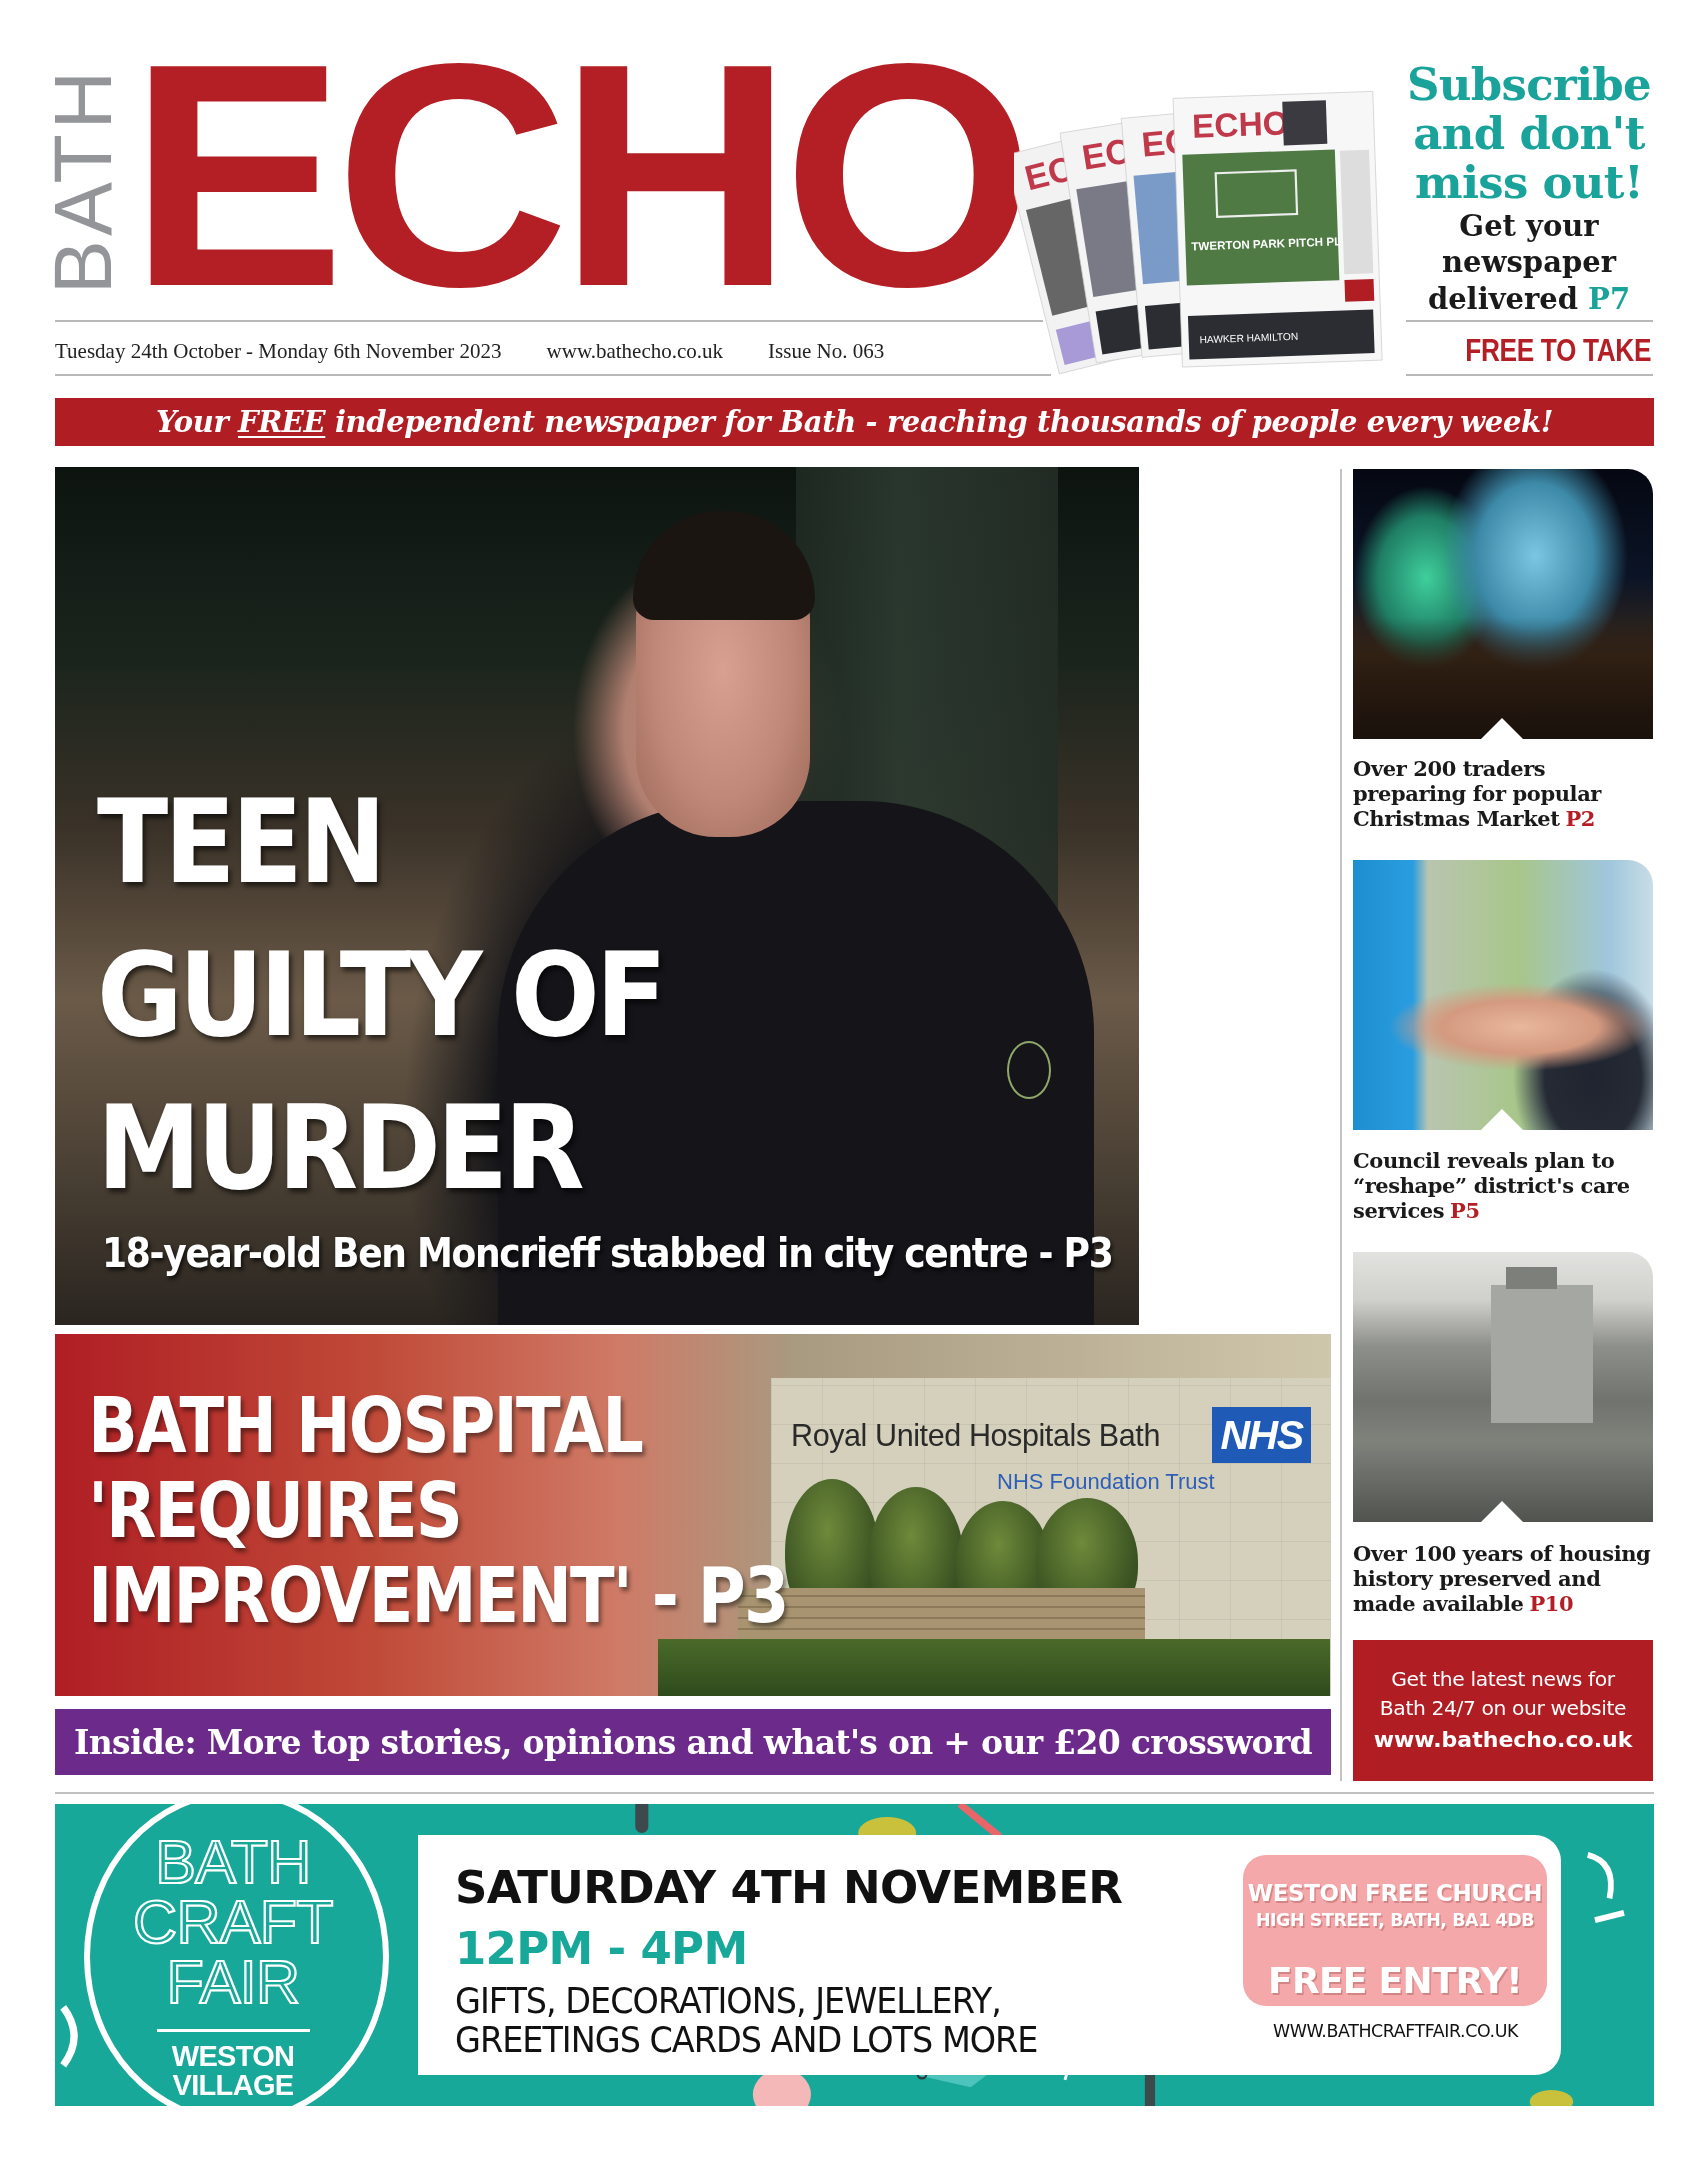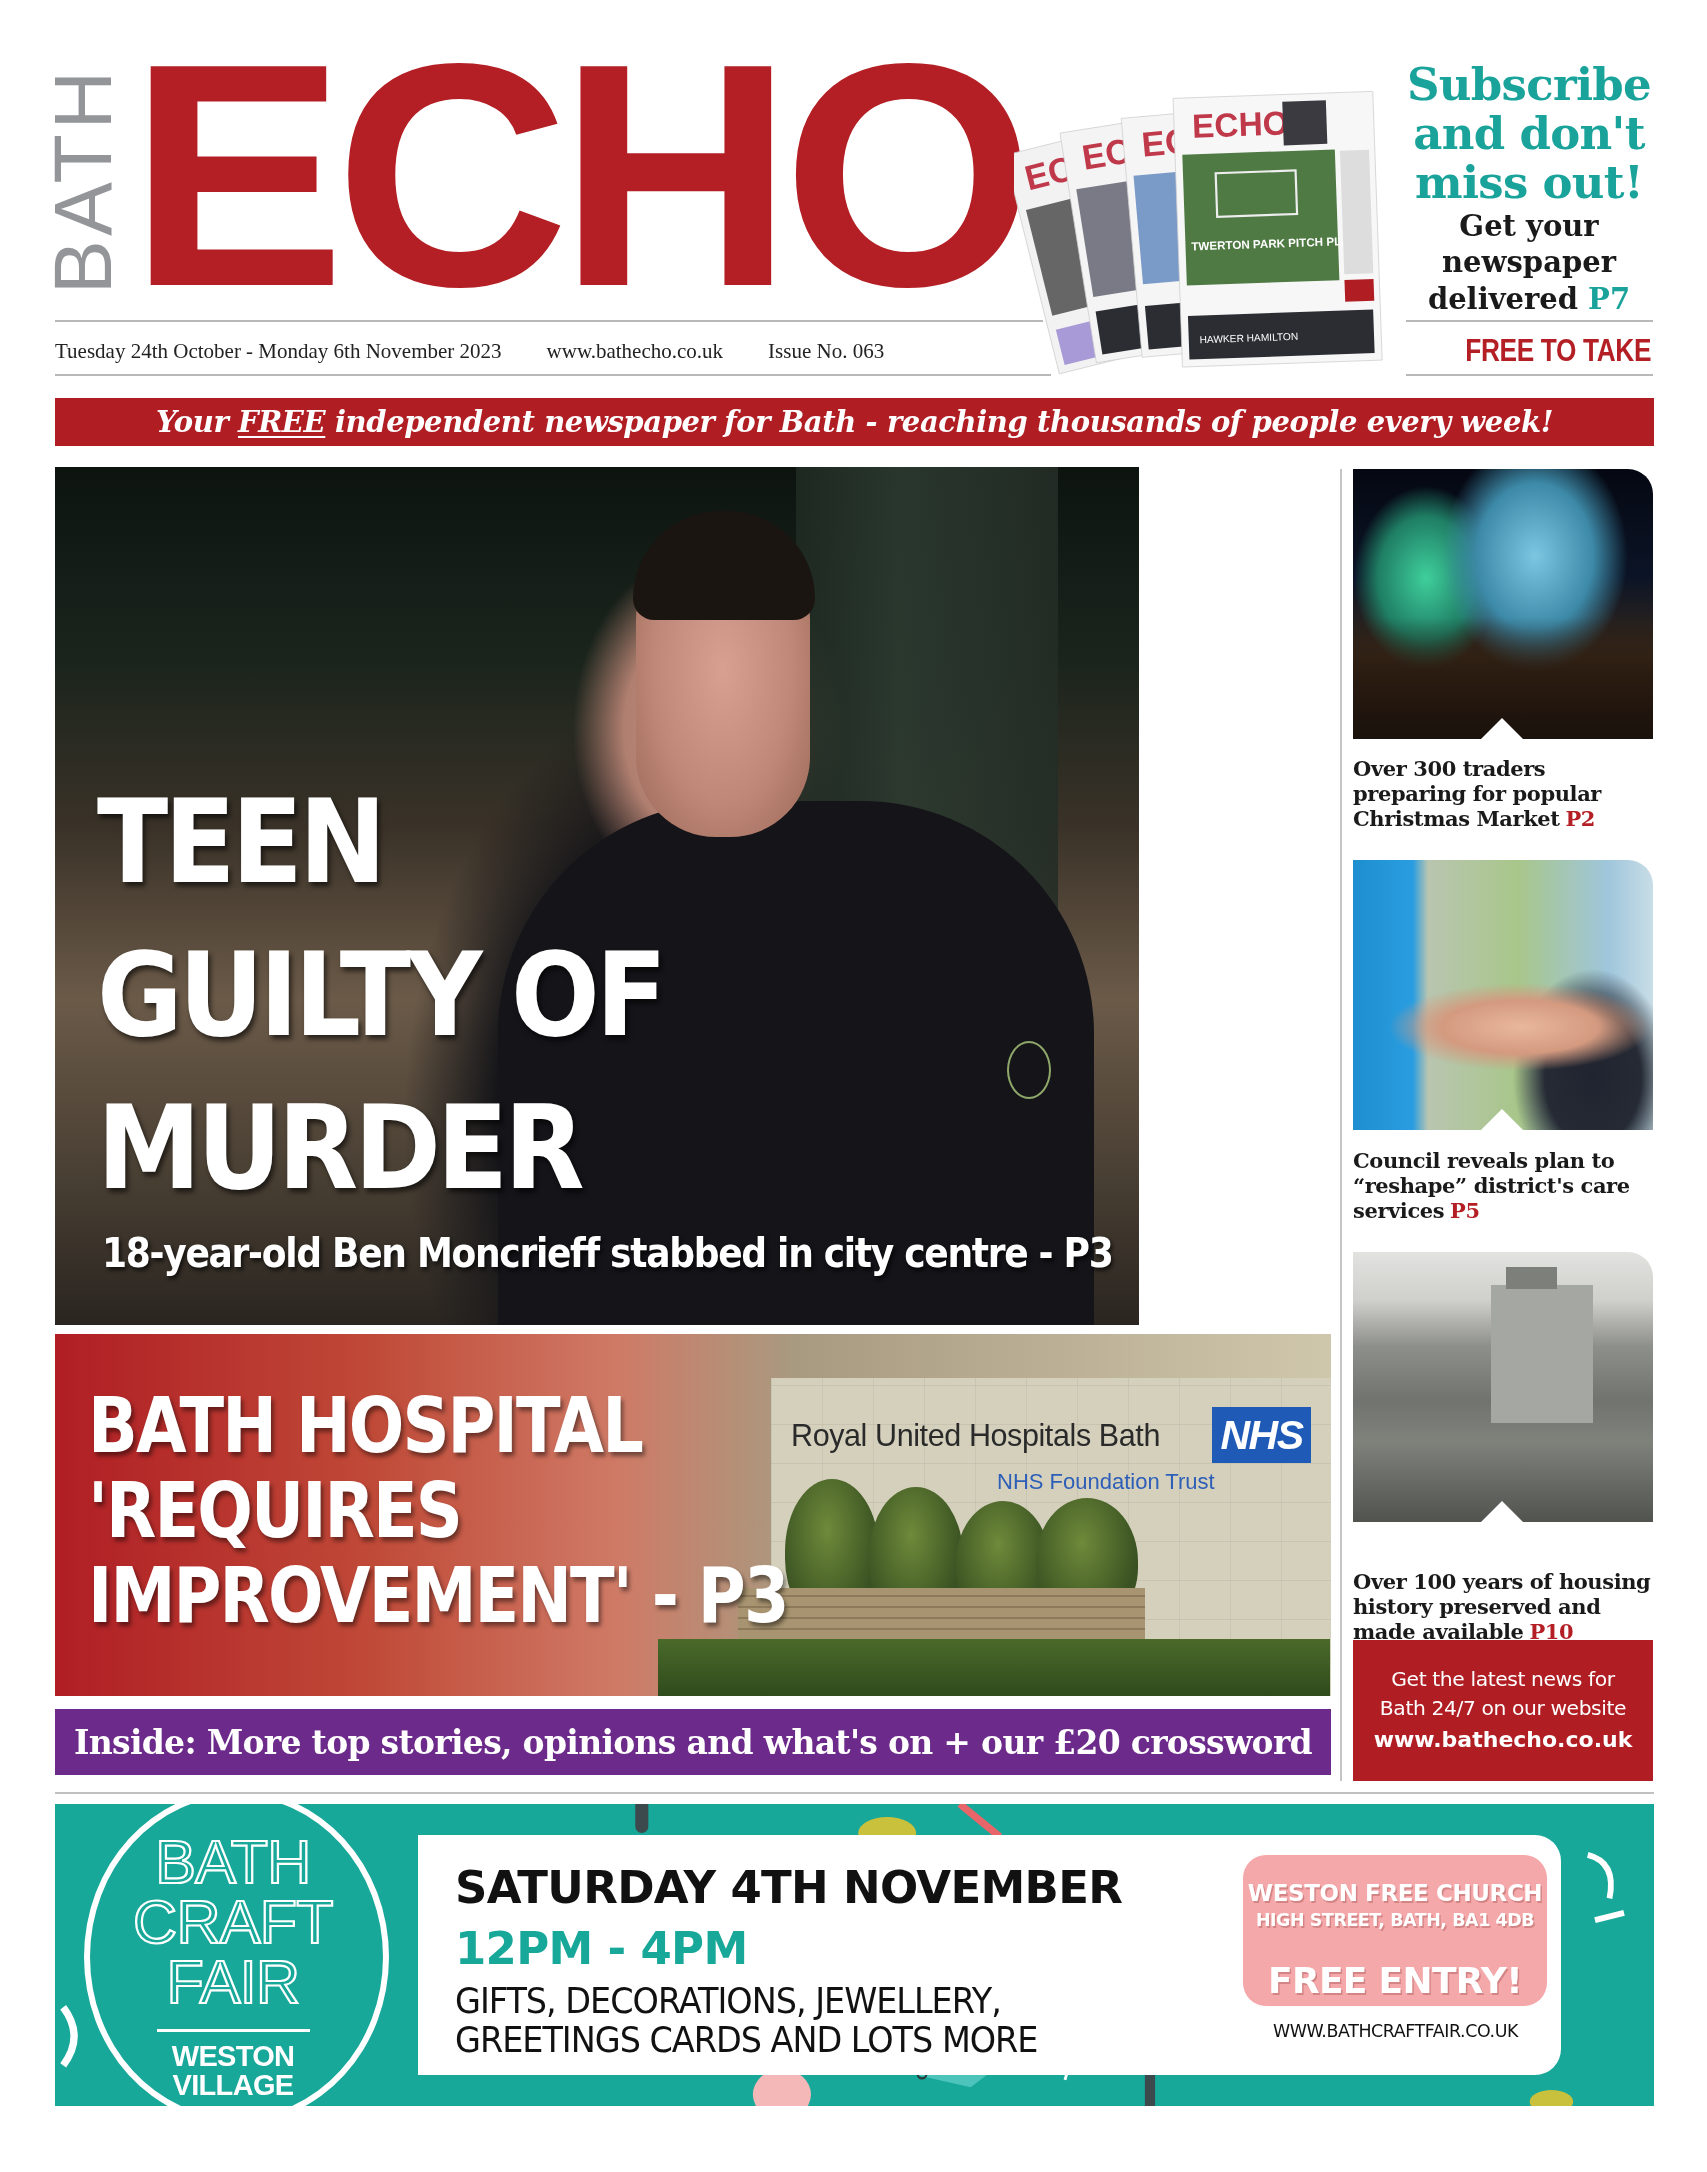--- a/index.html
+++ b/index.html
@@ -266,36 +266,36 @@
 </div>
 
 <div class="abs inside">Inside: More top stories, opinions and what's on + our £20 crossword</div>
 
 <div class="abs vdiv"></div>
 
 <div class="abs thumb t1">
   <div class="notch"></div>
 </div>
 <div class="abs rhead" style="top:756px;">
-  <span>Over 300 traders preparing for popular Christmas Market</span><span class="pg">P2</span>
+  <span>Over 200 traders preparing for popular Christmas Market</span><span class="pg">P2</span>
 </div>
 
 <div class="abs thumb t2">
   <div class="notch"></div>
 </div>
 <div class="abs rhead" style="top:1148px;">
   <span>Council reveals plan to “reshape” district's care services</span><span class="pg">P5</span>
 </div>
 
 <div class="abs thumb t3">
   <div class="ruin"></div>
   <div class="chim"></div>
   <div class="notch"></div>
 </div>
-<div class="abs rhead" style="top:1541px;margin-top:28px;">
+<div class="abs rhead" style="top:1541px;">
   <span>Over 100 years of housing history preserved and made available</span><span class="pg">P10</span>
 </div>
 
 <div class="abs webbox">
   <div class="l1">Get the latest news for</div>
   <div class="l1">Bath 24/7 on our website</div>
   <div class="l2">www.bathecho.co.uk</div>
 </div>
 
 <div class="abs rule-bottom"></div>

